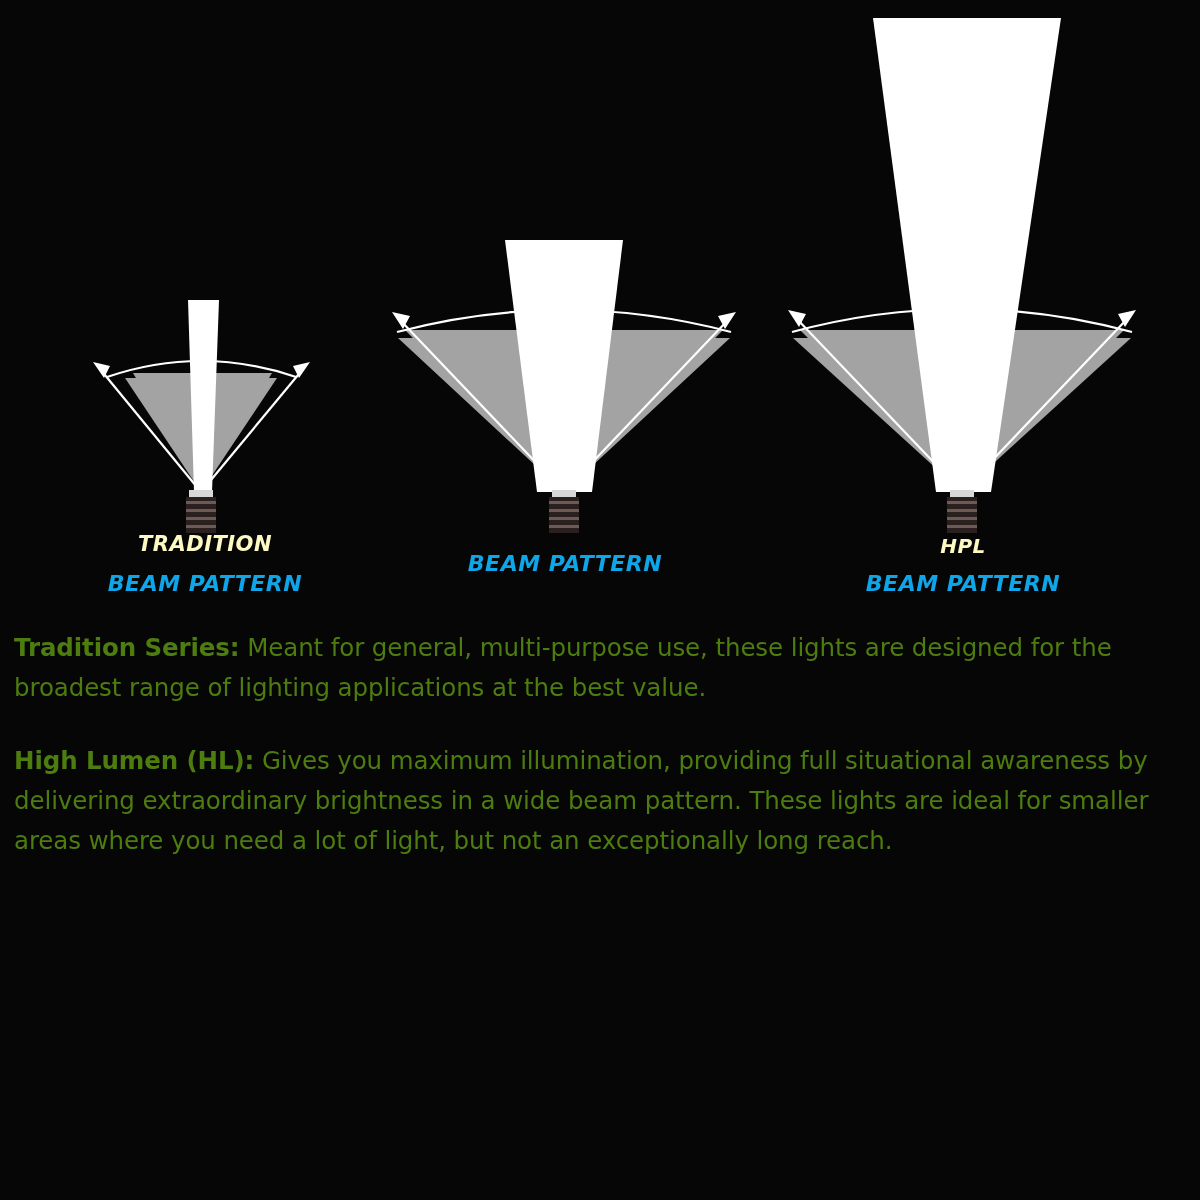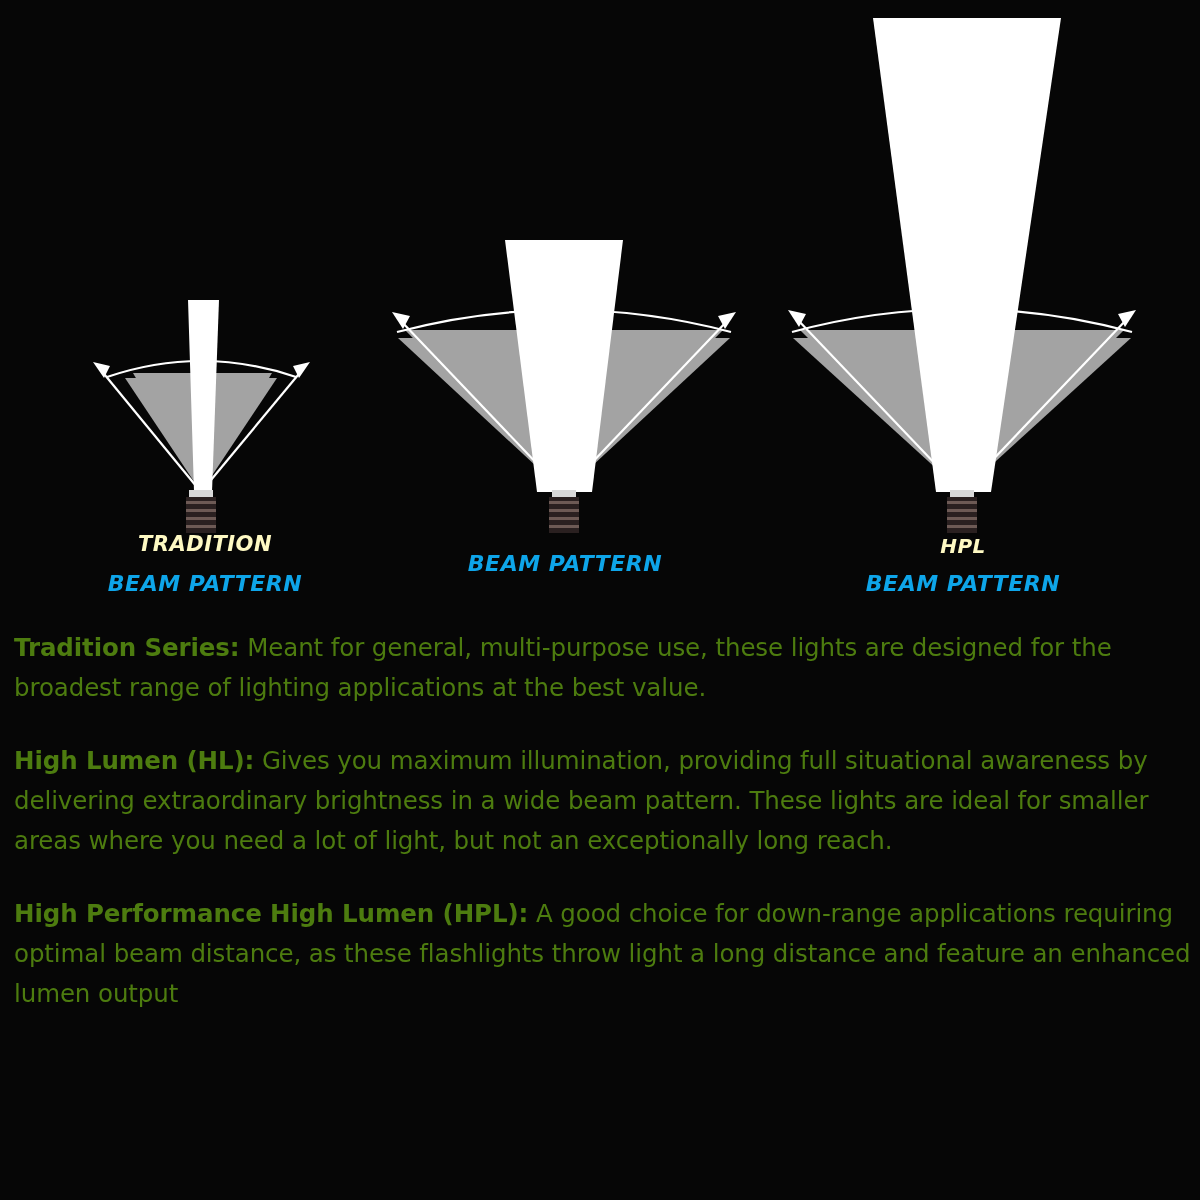--- a/index.html
+++ b/index.html
@@ -170,18 +170,15 @@
     </div>
   </div>
 
   <div class="copy">
     <p class="para">
       <span class="lead">Tradition Series:</span><span> Meant for general, multi-purpose use, these lights are designed for the broadest range of lighting applications at the best value.</span>
     </p>
     <p class="para">
       <span class="lead">High Lumen (HL):</span><span> Gives you maximum illumination, providing full situational awareness by delivering extraordinary brightness in a wide beam pattern. These lights are ideal for smaller areas where you need a lot of light, but not an exceptionally long reach.</span>
     </p>
-    <p class="para">
-      <span class="lead">High Performance High Lumen (HPL):</span><span> A good choice for down-range applications requiring optimal beam distance, as these flashlights throw light a long distance and feature an enhanced lumen output</span>
-    </p>
   </div>
 
 </div>
 
 </body></html>

